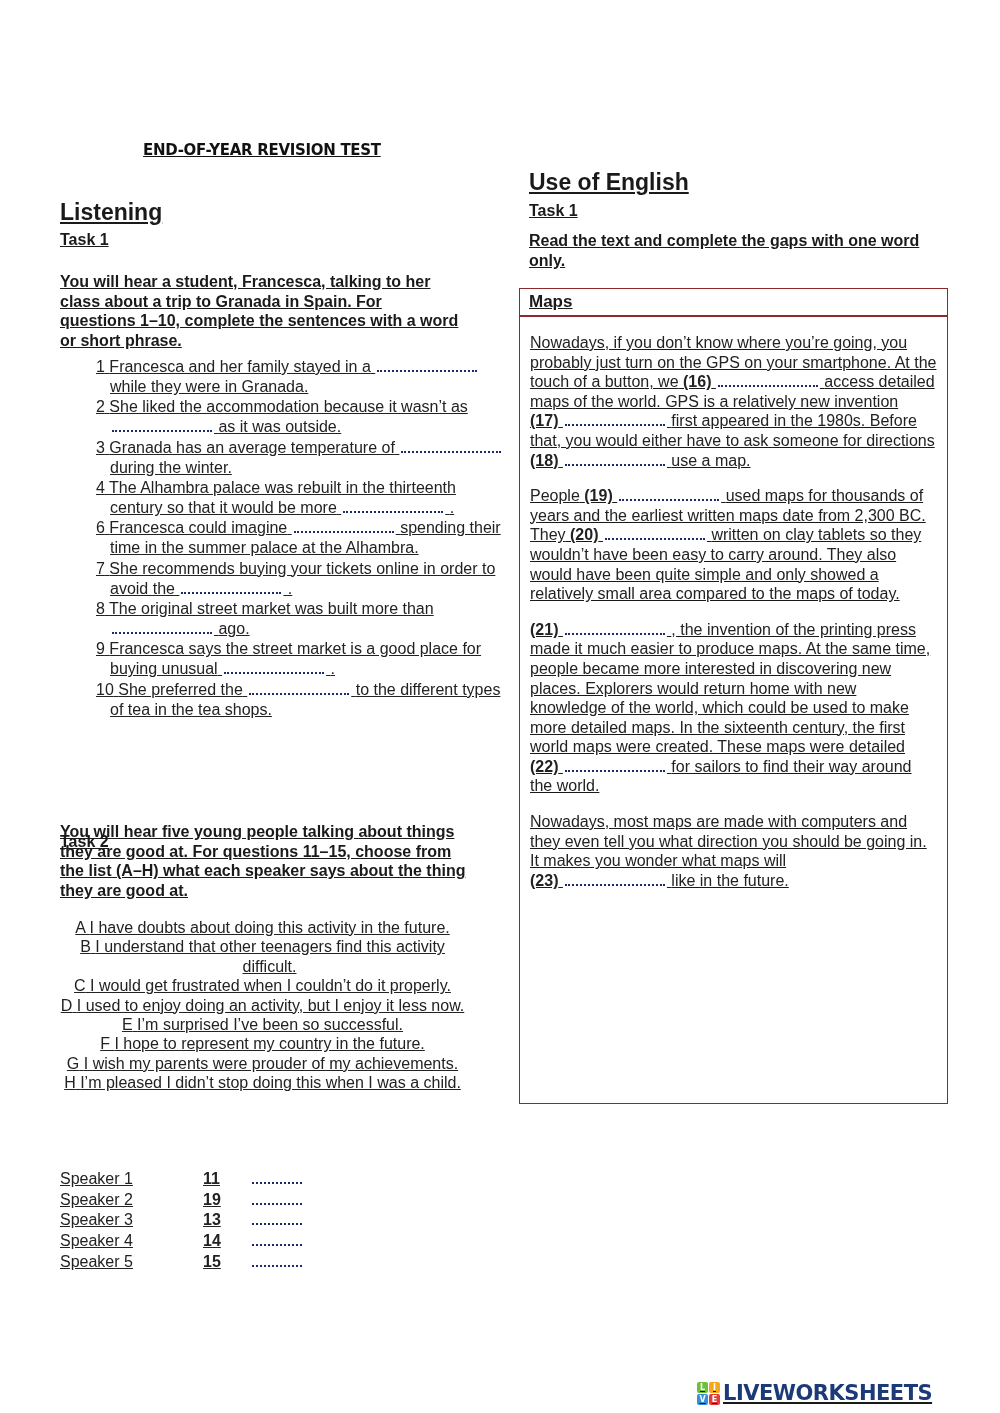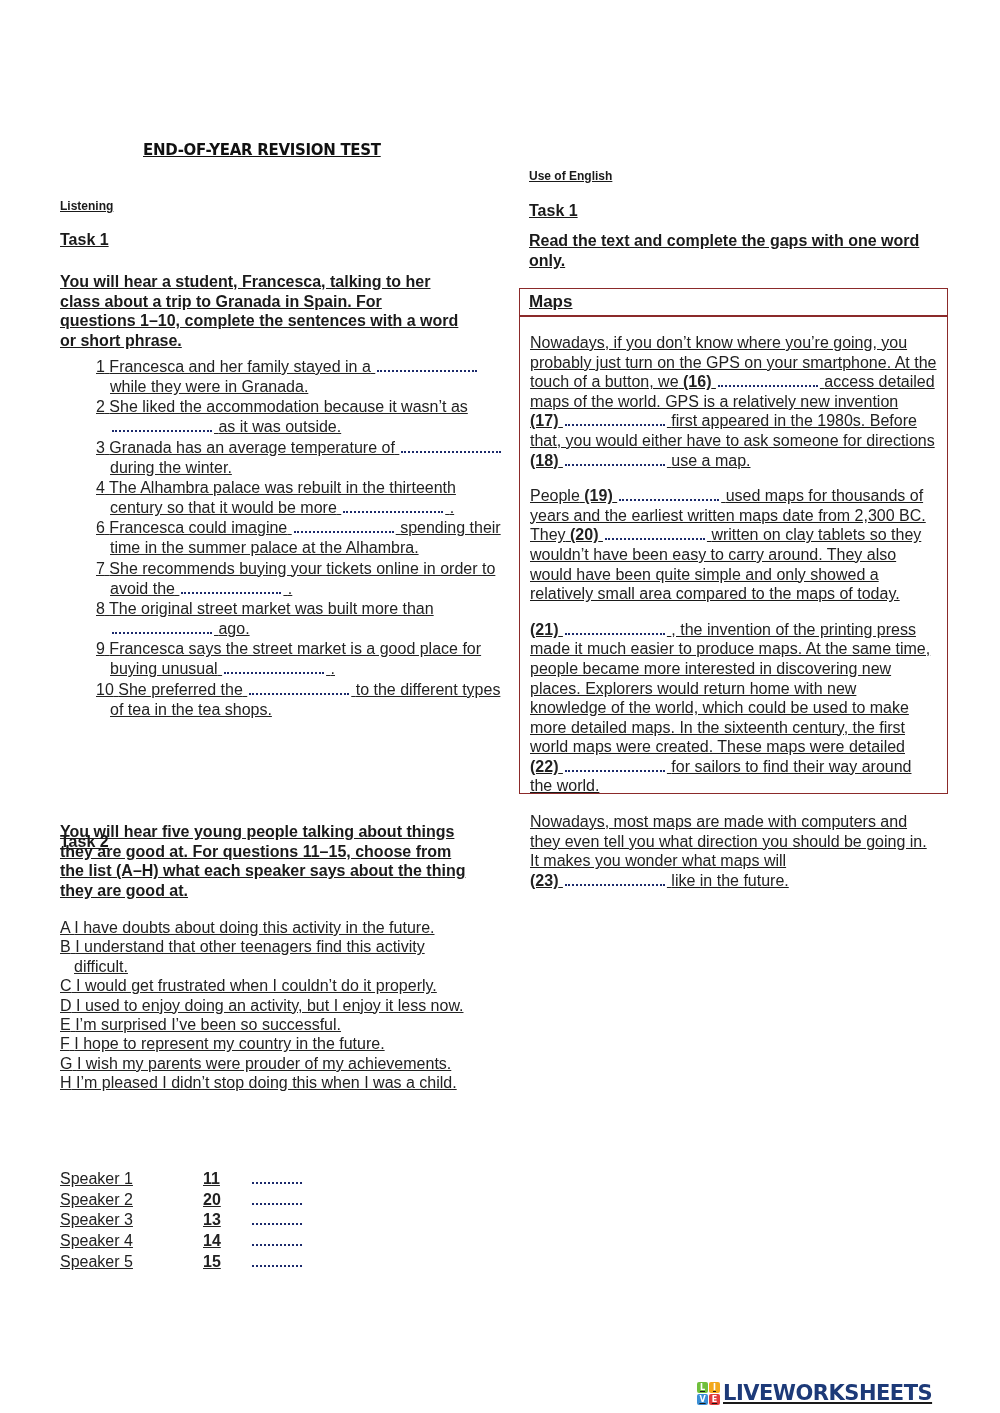--- a/index.html
+++ b/index.html
@@ -21,21 +21,21 @@
       left: 143px; top: 141px;
       font-family: "DejaVu Sans", sans-serif;
       font-weight: bold;
       font-size: 15px;
       letter-spacing: -0.3px;
       color: #111;
     }
 
     .section-title {
       font-weight: bold;
-      font-size: 12px;
+      font-size: 23px;
       color: #1a1a1a;
     }
     .task-title {
       font-weight: bold;
       font-size: 16px;
       color: #1a1a1a;
     }
     .instructions {
       font-weight: bold;
       font-size: 16px;
@@ -68,35 +68,36 @@
     .gap.short { width: 50px; }
 
     .options-list {
       font-size: 16px;
       line-height: 19.4px;
       color: #222;
     }
     .opt-item {
       padding-left: 14px;
       text-indent: -14px;
+      text-align: center;
     }
 
     .speakers {
       font-size: 16px;
       line-height: 20.7px;
       color: #222;
     }
     .speaker-row { display: flex; align-items: baseline; gap: 25px; }
     .speaker-label { width: 118px; }
     .speaker-num { font-weight: bold; width: 22px; }
 
     
     .maps-box {
       left: 519px; top: 288px;
-      width: 429px; height: 506px;
+      width: 429px; height: 816px;
       border: 1px solid #8b2a2a;
       box-sizing: border-box;
     }
     .maps-header {
       height: 26px;
       border-bottom: 2px solid #8b2a2a;
       padding-left: 9px;
       font-weight: bold;
       font-size: 17px;
       line-height: 26px;
@@ -177,21 +178,21 @@
 </div>
 
 <div class="abs col-left speakers" style="top:1169px;">
   <div class="speaker-row">
     <span class="speaker-label">Speaker 1</span>
     <span class="speaker-num">11</span>
     <span class="gap short"></span>
   </div>
   <div class="speaker-row">
     <span class="speaker-label">Speaker 2</span>
-    <span class="speaker-num">20</span>
+    <span class="speaker-num">19</span>
     <span class="gap short"></span>
   </div>
   <div class="speaker-row">
     <span class="speaker-label">Speaker 3</span>
     <span class="speaker-num">13</span>
     <span class="gap short"></span>
   </div>
   <div class="speaker-row">
     <span class="speaker-label">Speaker 4</span>
     <span class="speaker-num">14</span>

